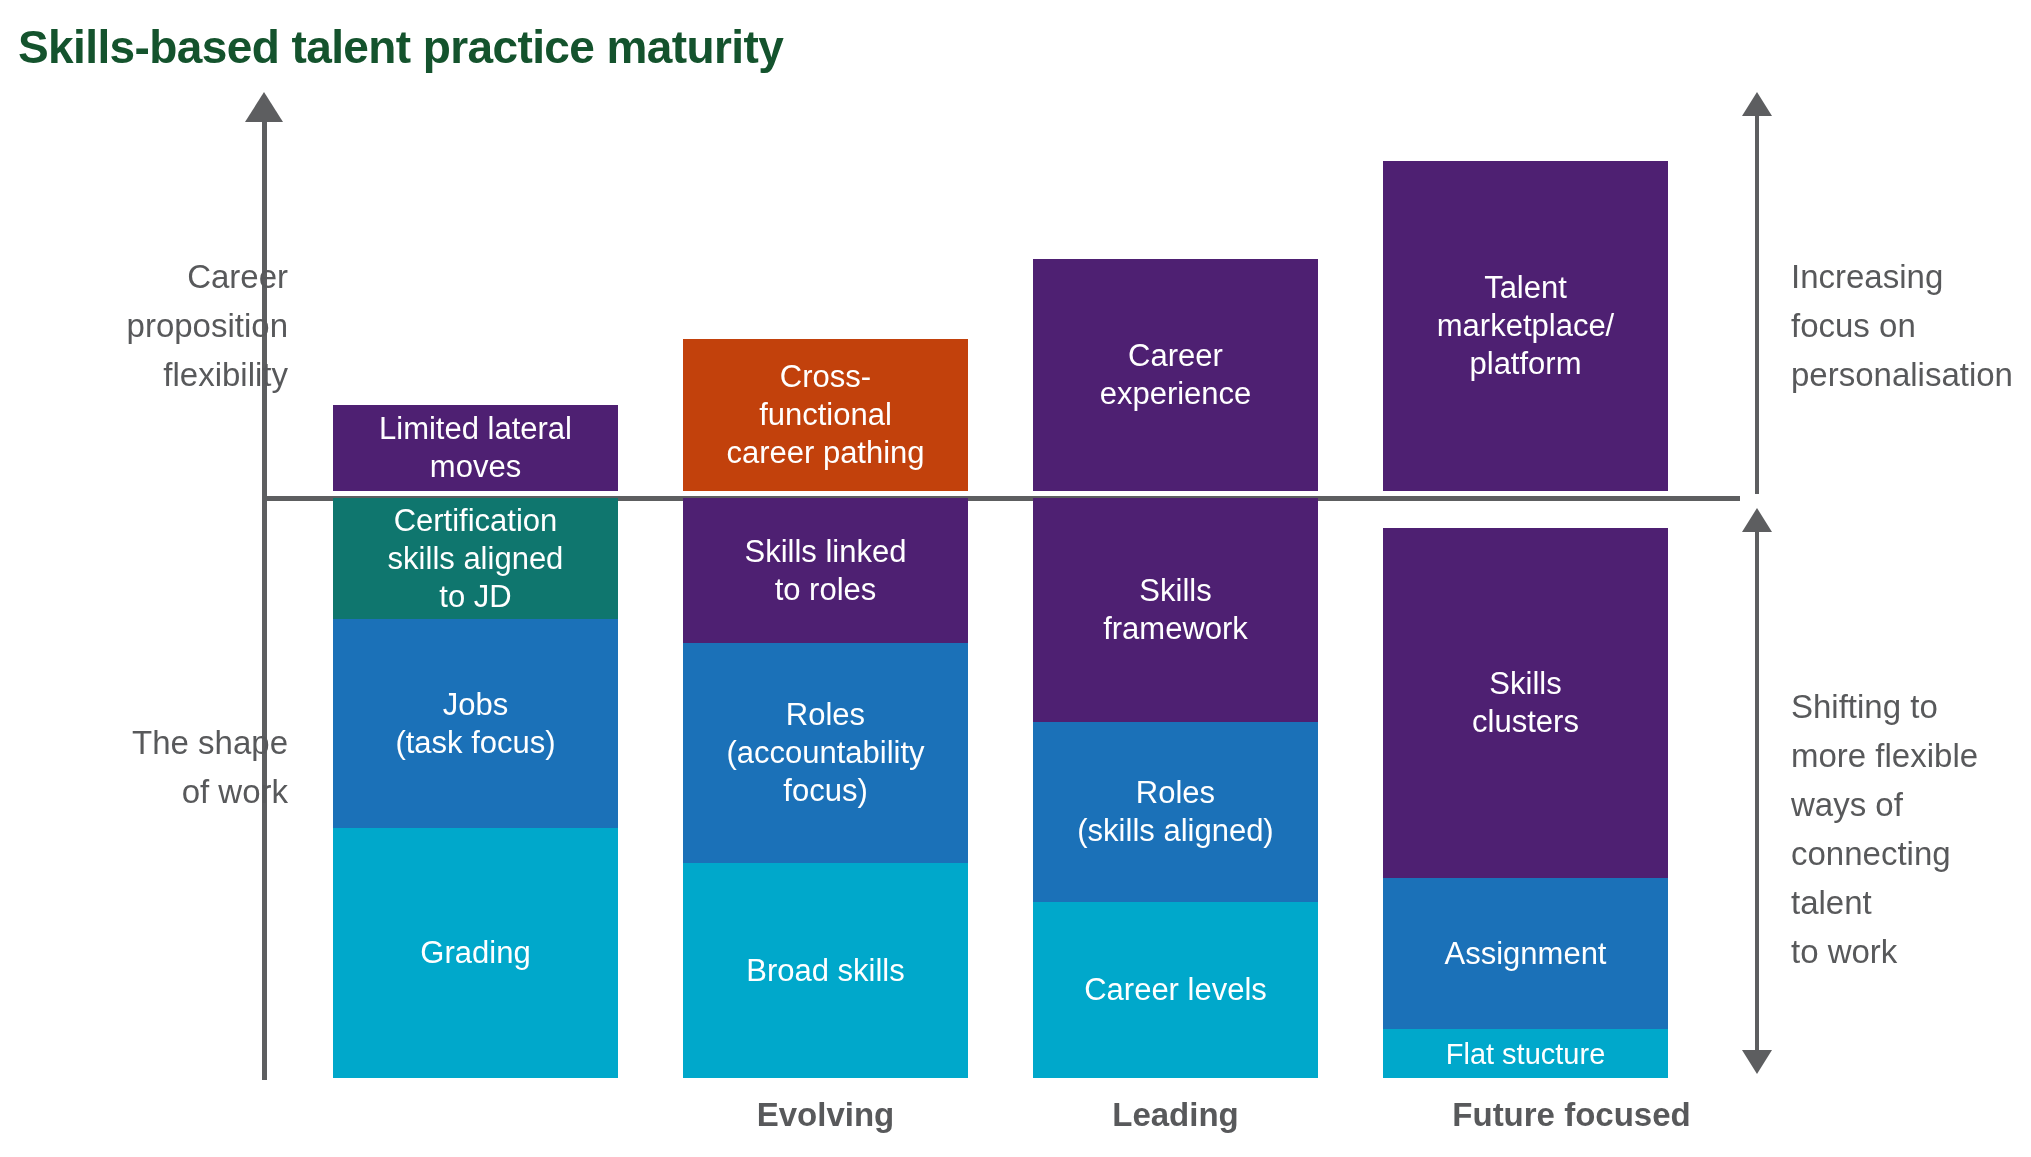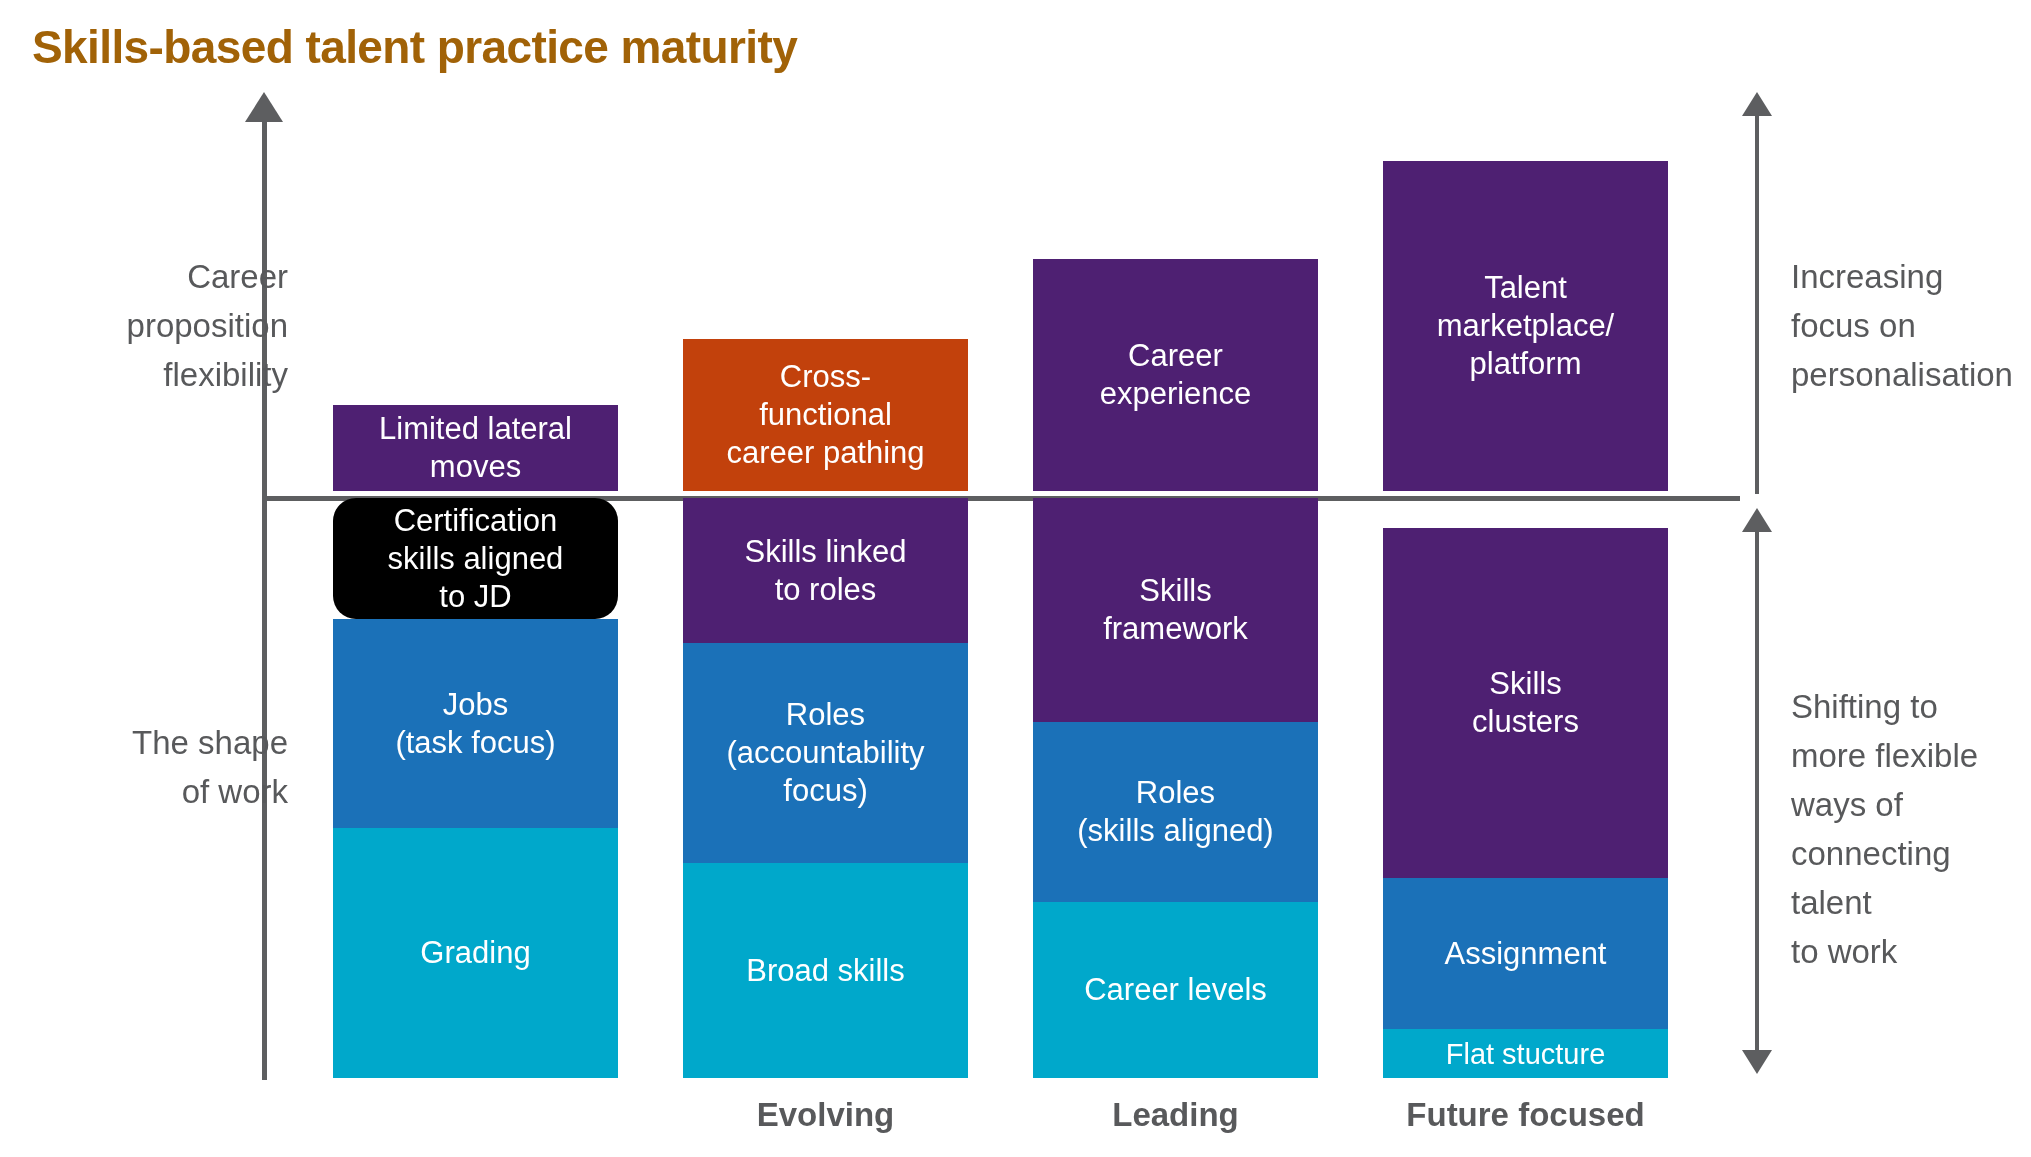--- a/index.html
+++ b/index.html
@@ -1,21 +1,21 @@
 <!DOCTYPE html>
 <html><head>
 <meta charset="utf-8">
 <style>
   html,body{margin:0;padding:0;background:#ffffff;}
   body{width:2031px;height:1157px;position:relative;overflow:hidden;
        font-family:"Liberation Sans","DejaVu Sans",sans-serif;}
 
   #title{
-    position:absolute; left:32px; top:20px;
-    font-size:46px; font-weight:bold; color:#a16207;
+    position:absolute; left:18px; top:20px;
+    font-size:46px; font-weight:bold; color:#14532d;
     letter-spacing:-0.6px; white-space:nowrap;
   }
 
   
   #yaxis{ position:absolute; left:262px; top:118px; width:5px; height:962px; background:#5d5e60; }
   #yaxis-head{
     position:absolute; left:245px; top:92px; width:0; height:0;
     border-left:19px solid transparent; border-right:19px solid transparent;
     border-bottom:30px solid #5d5e60;
   }
@@ -107,21 +107,21 @@
     <span>to work</span>
   </div>
 
   <div class="col" style="left:333px;">
     <div class="stack" id="top-0" style="top: 405px; height: 86px;">
         <div class="seg" style="height: 86px; background: rgb(78, 32, 114);">
           <span>Limited lateral<br>moves</span>
         </div>
       </div>
     <div class="stack" id="bot-0" style="top: 498px; height: 580px;">
-        <div class="seg" style="height: 121px; background: #000000; border-radius: 23px;">
+        <div class="seg" style="height: 121px; background: #0f766e;">
           <span>Certification<br>skills aligned<br>to JD</span>
         </div>
         <div class="seg" style="height: 209px; background: rgb(27, 113, 184);">
           <span>Jobs<br>(task focus)</span>
         </div>
         <div class="seg" style="height: 250px; background: rgb(0, 168, 203);">
           <span>Grading</span>
         </div>
       </div>
   </div>
@@ -177,15 +177,15 @@
           <span>Skills<br>clusters</span>
         </div>
         <div class="seg" style="height: 151px; background: rgb(27, 113, 184);">
           <span>Assignment</span>
         </div>
         <div class="seg small" style="height: 49px; background: rgb(0, 168, 203);">
           <span>Flat stucture</span>
         </div>
       </div>
   </div>
-  <div class="catlabel" style="left:1383px;">Future focused</div>
+  <div class="catlabel" style="left:1429px;">Future focused</div>
 
 </div>
 
 </body></html>

